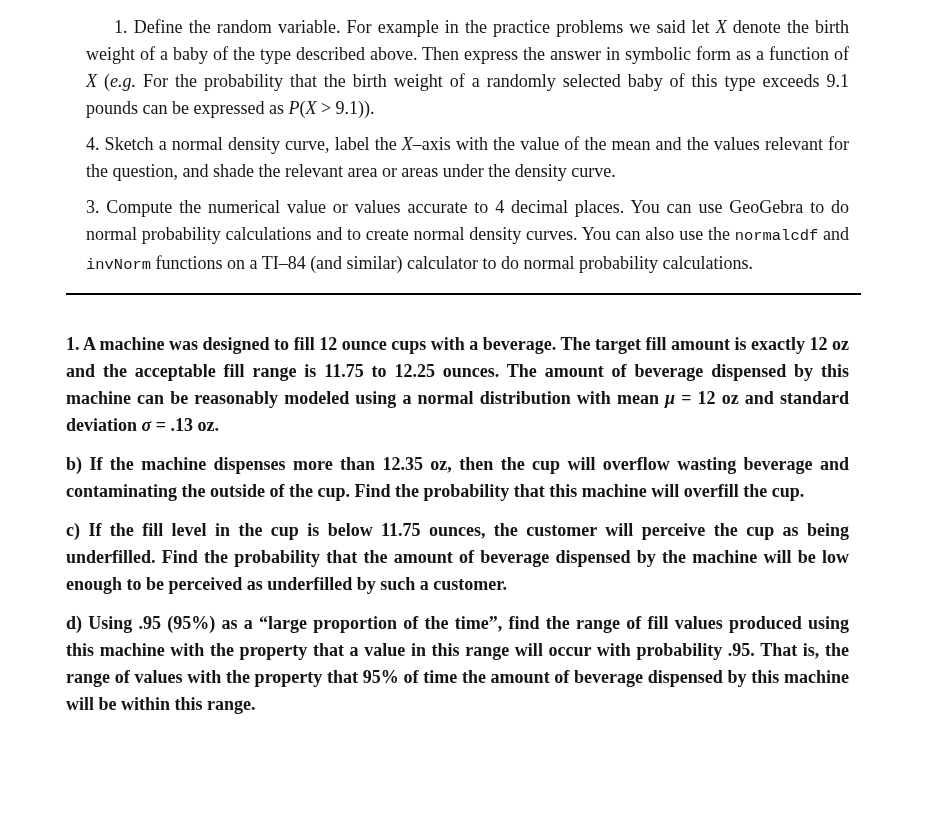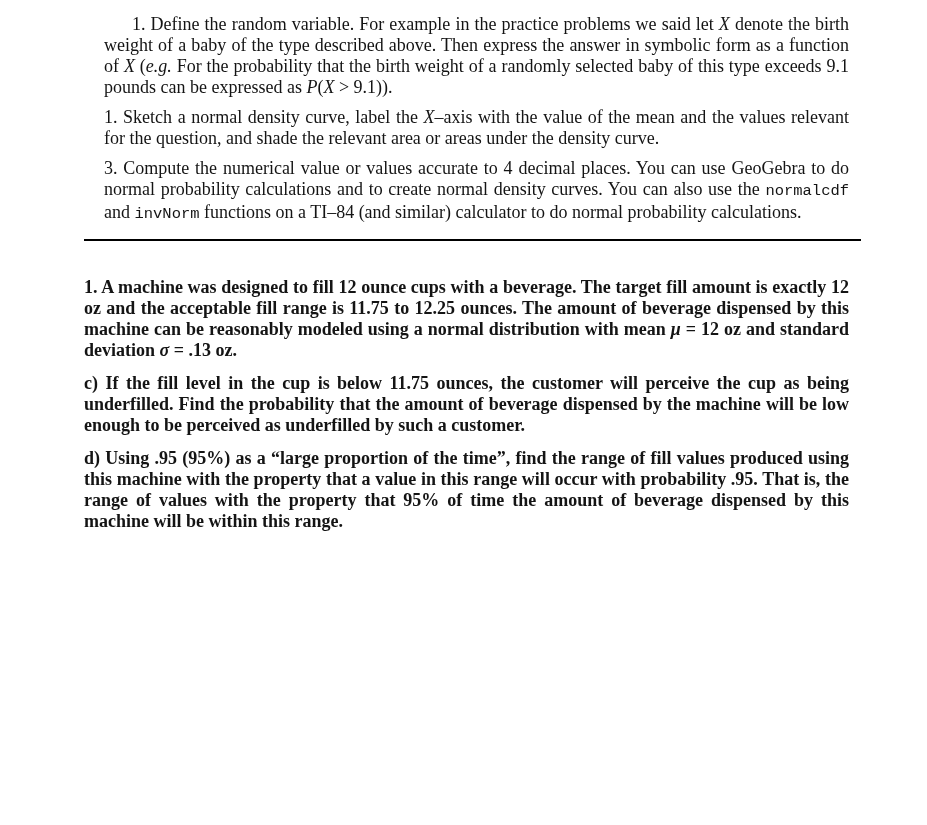--- a/index.html
+++ b/index.html
@@ -9,22 +9,22 @@
   }
   .page {
     position: relative;
     box-sizing: border-box;
     width: 927px;
     height: 825px;
     background: #ffffff;
     color: #141414;
     font-family: "Liberation Serif", "DejaVu Serif", serif;
     font-size: 18px;
-    line-height: 21px;
-    padding: 14px 78px 20px 84px;
+    line-height: 27px;
+    padding: 14px 78px 20px 66px;
     overflow: hidden;
   }
   .instructions {
     margin-left: 20px;
   }
   .para {
     margin: 0 0 10px 0;
     text-align: justify;
   }
   .instructions .para {
@@ -51,25 +51,26 @@
     font-size: 0.86em;
   }
 </style>
 </head>
 <body>
 
 <div class="page">
 
   <section class="instructions">
     <p class="para item-first"><span class="seg seg-normal">1. Define the random variable. For example in the practice problems we said let </span><span class="seg seg-italic">X</span><span class="seg seg-normal"> denote the birth weight of a baby of the type described above. Then express the answer in symbolic form as a function of </span><span class="seg seg-italic">X</span><span class="seg seg-normal"> (</span><span class="seg seg-italic">e.g.</span><span class="seg seg-normal"> For the probability that the birth weight of a randomly selected baby of this type exceeds 9.1 pounds can be expressed as </span><span class="seg seg-italic">P</span><span class="seg seg-normal">(</span><span class="seg seg-italic">X</span><span class="seg seg-normal"> &gt; 9.1)).</span></p>
-    <p class="para"><span class="seg seg-normal">1. Sketch a normal density curve, label the </span><span class="seg seg-italic">X</span><span class="seg seg-normal">–axis with the value of the mean and the values relevant for the question, and shade the relevant area or areas under the density curve.</span></p>
+    <p class="para"><span class="seg seg-normal">4. Sketch a normal density curve, label the </span><span class="seg seg-italic">X</span><span class="seg seg-normal">–axis with the value of the mean and the values relevant for the question, and shade the relevant area or areas under the density curve.</span></p>
     <p class="para"><span class="seg seg-normal">3. Compute the numerical value or values accurate to 4 decimal places. You can use GeoGebra to do normal probability calculations and to create normal density curves. You can also use the </span><span class="seg seg-mono">normalcdf</span><span class="seg seg-normal"> and </span><span class="seg seg-mono">invNorm</span><span class="seg seg-normal"> functions on a TI–84 (and similar) calculator to do normal probability calculations.</span></p>
   </section>
 
   <hr class="divider">
 
   <section class="problem">
     <p class="para"><span class="seg seg-normal">1. A machine was designed to fill 12 ounce cups with a beverage. The target fill amount is exactly 12 oz and the acceptable fill range is 11.75 to 12.25 ounces. The amount of beverage dispensed by this machine can be reasonably modeled using a normal distribution with mean </span><span class="seg seg-italic">μ</span><span class="seg seg-normal"> = 12 oz and standard deviation </span><span class="seg seg-italic">σ</span><span class="seg seg-normal"> = .13 oz.</span></p>
+    <p class="para part"><span class="seg seg-normal">b) If the machine dispenses more than 12.35 oz, then the cup will overflow wasting beverage and contaminating the outside of the cup. Find the probability that this machine will overfill the cup.</span></p>
     <p class="para part"><span class="seg seg-normal">c) If the fill level in the cup is below 11.75 ounces, the customer will perceive the cup as being underfilled. Find the probability that the amount of beverage dispensed by the machine will be low enough to be perceived as underfilled by such a customer.</span></p>
     <p class="para part"><span class="seg seg-normal">d) Using .95 (95%) as a “large proportion of the time”, find the range of fill values produced using this machine with the property that a value in this range will occur with probability .95. That is, the range of values with the property that 95% of time the amount of beverage dispensed by this machine will be within this range.</span></p>
   </section>
 
 </div>
 
 </body></html>

